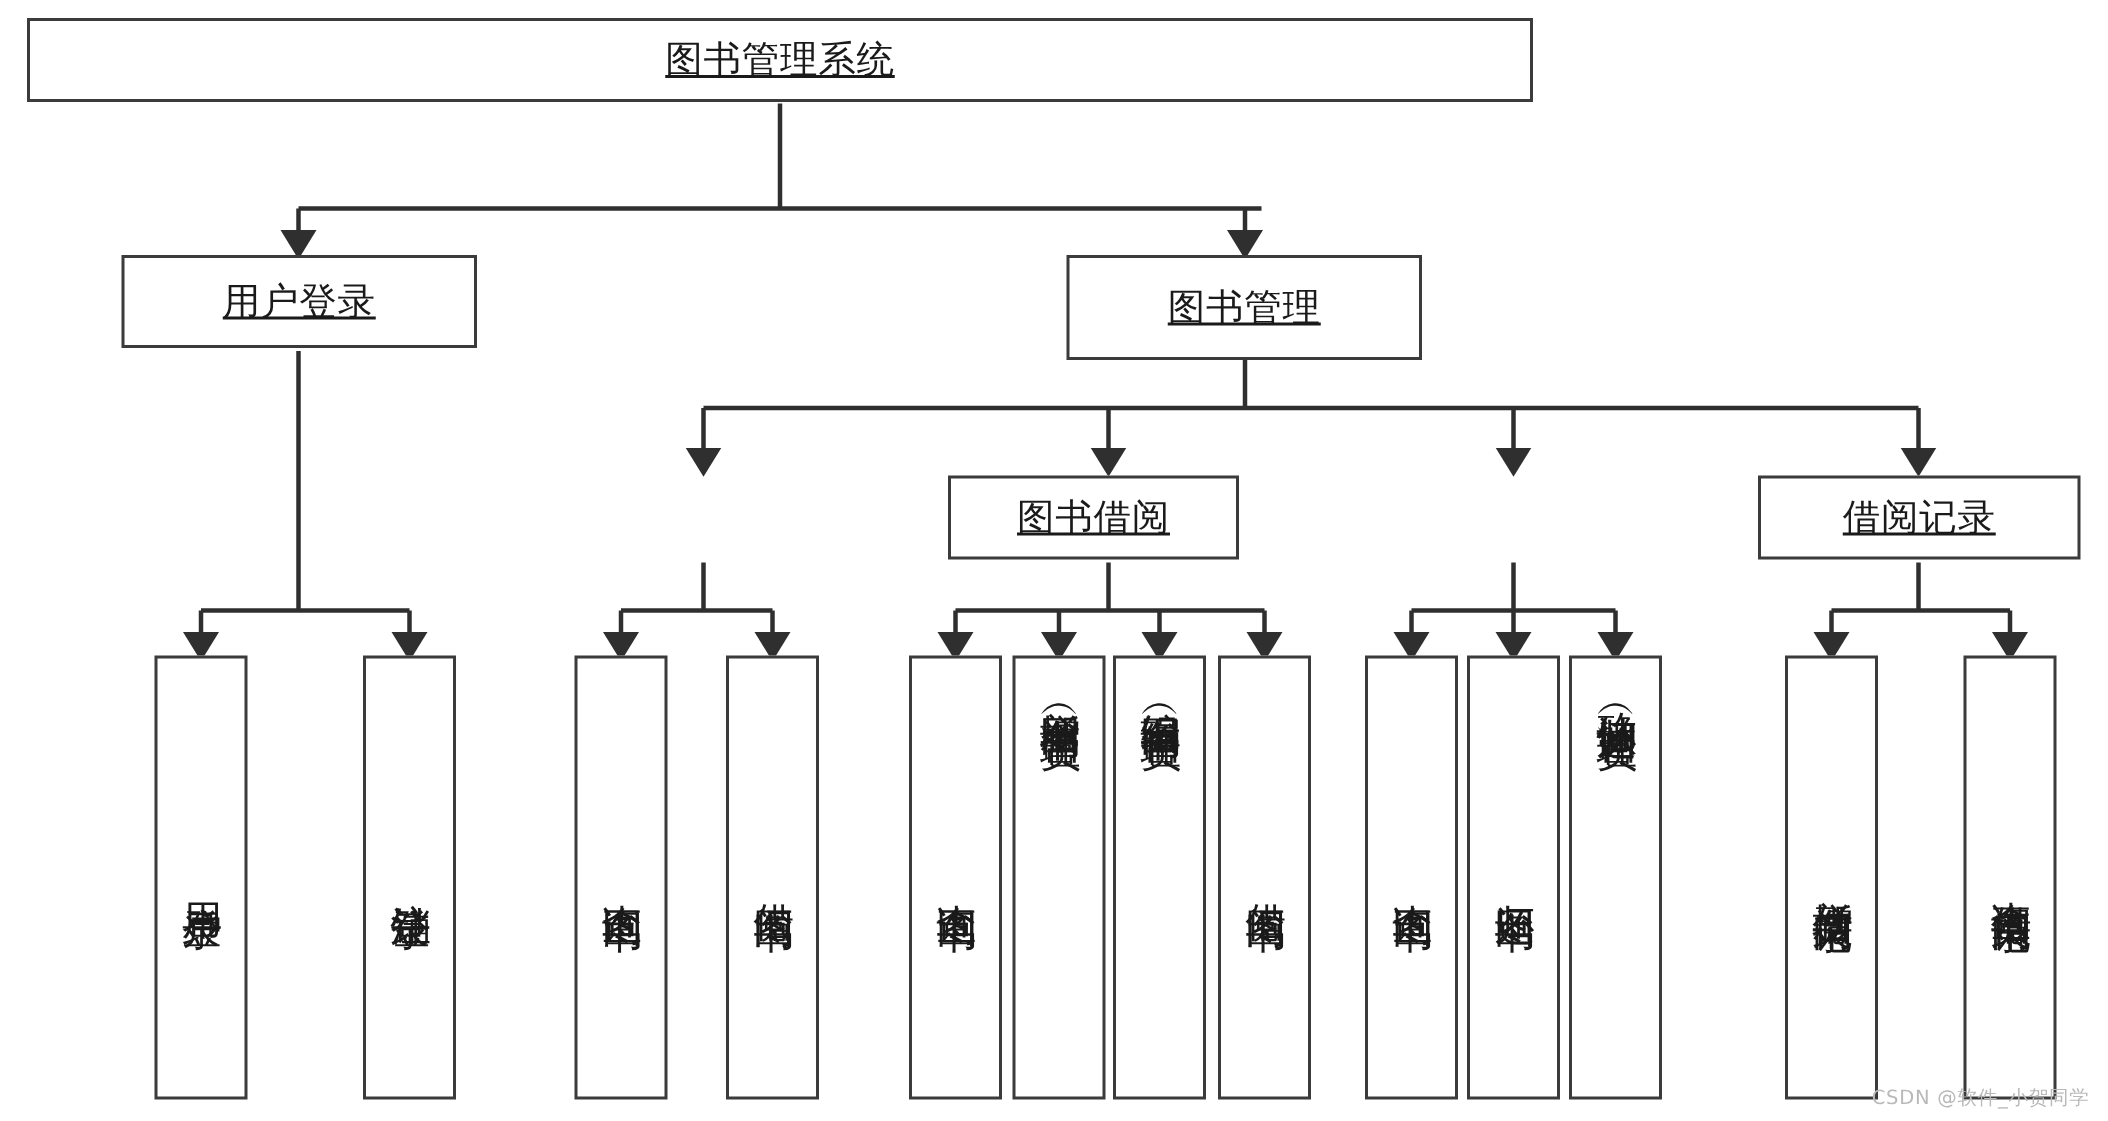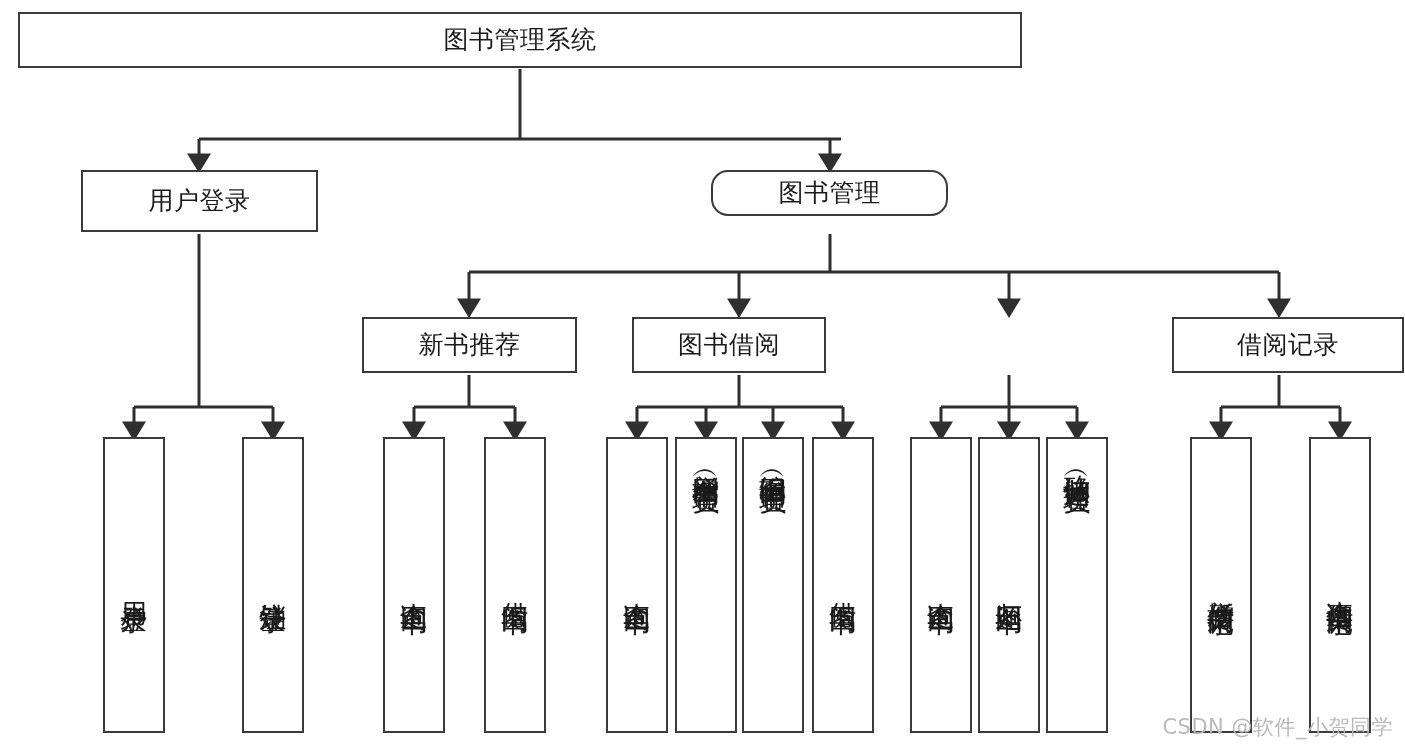--- a/index.html
+++ b/index.html
@@ -39,20 +39,21 @@
   }
   .node-label {
     color: #1a1a1a;
     line-height: 1.18;
     text-align: center;
     white-space: nowrap;
     letter-spacing: 0.5px;
   }
   .node.horiz .node-label {
     font-size: 25px;
+    text-decoration: underline;
   }
   .node.root .node-label {
     font-size: 25px;
   }
   .node.leaf {
     align-items: flex-start;
     justify-content: center;
     padding-top: 14px;
   }
   .node.leaf .node-label {
@@ -64,21 +65,21 @@
     white-space: nowrap;
   }
   .node.leaf.center-v {
     align-items: center;
     padding-top: 0;
   }
   .watermark {
     position: absolute;
     right: 12px;
     bottom: 6px;
-    font-size: 21px;
+    font-size: 13px;
     color: #b9b9b9;
     white-space: nowrap;
     letter-spacing: 0.5px;
     pointer-events: none;
   }
 </style>
 </head>
 <body>
 
 <div id="diagram-root">
@@ -133,31 +134,28 @@
     </g>
   </svg>
 
   <div class="node root horiz" style="left:18px; top:12px; width:1004px; height:56px;">
     <span class="node-label">图书管理系统</span>
   </div>
 
   <div class="node horiz" style="left:81px; top:170px; width:237px; height:62px;">
     <span class="node-label">用户登录</span>
   </div>
-  <div class="node horiz" style="left:711px; top:170px; width:237px; height:46px;border-radius:17px;">
+  <div class="node horiz" style="left:711px; top:170px; width:237px; height:70px;">
     <span class="node-label">图书管理</span>
   </div>
 
-  <div class="node horiz" style="left:362px; top:317px; width:215px; height:56px;">
-    <span class="node-label">新书推荐</span>
-  </div>
   <div class="node horiz" style="left:632px; top:317px; width:194px; height:56px;">
     <span class="node-label">图书借阅</span>
   </div>
-  <div class="node horiz" style="left:1172px; top:317px; width:232px; height:56px;">
+  <div class="node horiz" style="left:1172px; top:317px; width:215px; height:56px;">
     <span class="node-label">借阅记录</span>
   </div>
 
   <div class="node leaf center-v" style="left:103px; top:437px; width:62px; height:296px;">
     <span class="node-label">用户登录</span>
   </div>
   <div class="node leaf center-v" style="left:242px; top:437px; width:62px; height:296px;">
     <span class="node-label">注销登录</span>
   </div>
 

